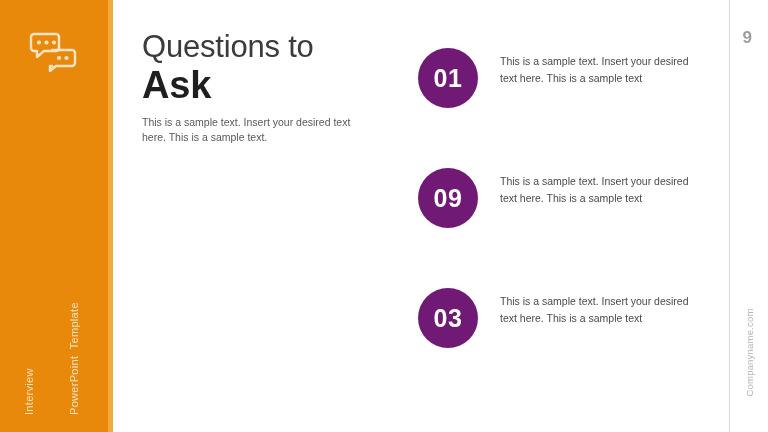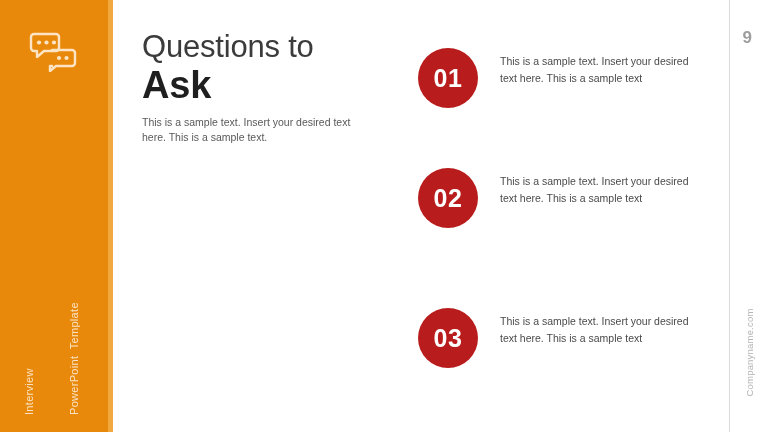--- a/index.html
+++ b/index.html
@@ -114,28 +114,28 @@
   .item {
     position: absolute;
     left: 0;
     width: 300px;
     height: 62px;
     display: flex;
     align-items: flex-start;
   }
   .item-1 { top: 48px; }
   .item-2 { top: 168px; }
-  .item-3 { top: 288px; margin-top: 20px; }
+  .item-3 { top: 288px; }
 
   .badge {
     flex: 0 0 auto;
     width: 60px;
     height: 60px;
     border-radius: 50%;
-    background: #b91c1c;
+    background: #701a75;
     color: #ffffff;
     font-size: 25px;
     font-weight: 700;
     display: flex;
     align-items: center;
     justify-content: center;
     letter-spacing: 0.5px;
   }
 
   .item-text {
@@ -218,21 +218,21 @@
   <div class="subtitle">This is a sample text. Insert your desired text here. This is a sample text.</div>
 
   <div class="items">
 
     <div class="item item-1">
       <div class="badge">01</div>
       <div class="item-text">This is a sample text. Insert your desired text here. This is a sample text</div>
     </div>
 
     <div class="item item-2">
-      <div class="badge">02</div>
+      <div class="badge">09</div>
       <div class="item-text">This is a sample text. Insert your desired text here. This is a sample text</div>
     </div>
 
     <div class="item item-3">
       <div class="badge">03</div>
       <div class="item-text">This is a sample text. Insert your desired text here. This is a sample text</div>
     </div>
 
   </div>
 

